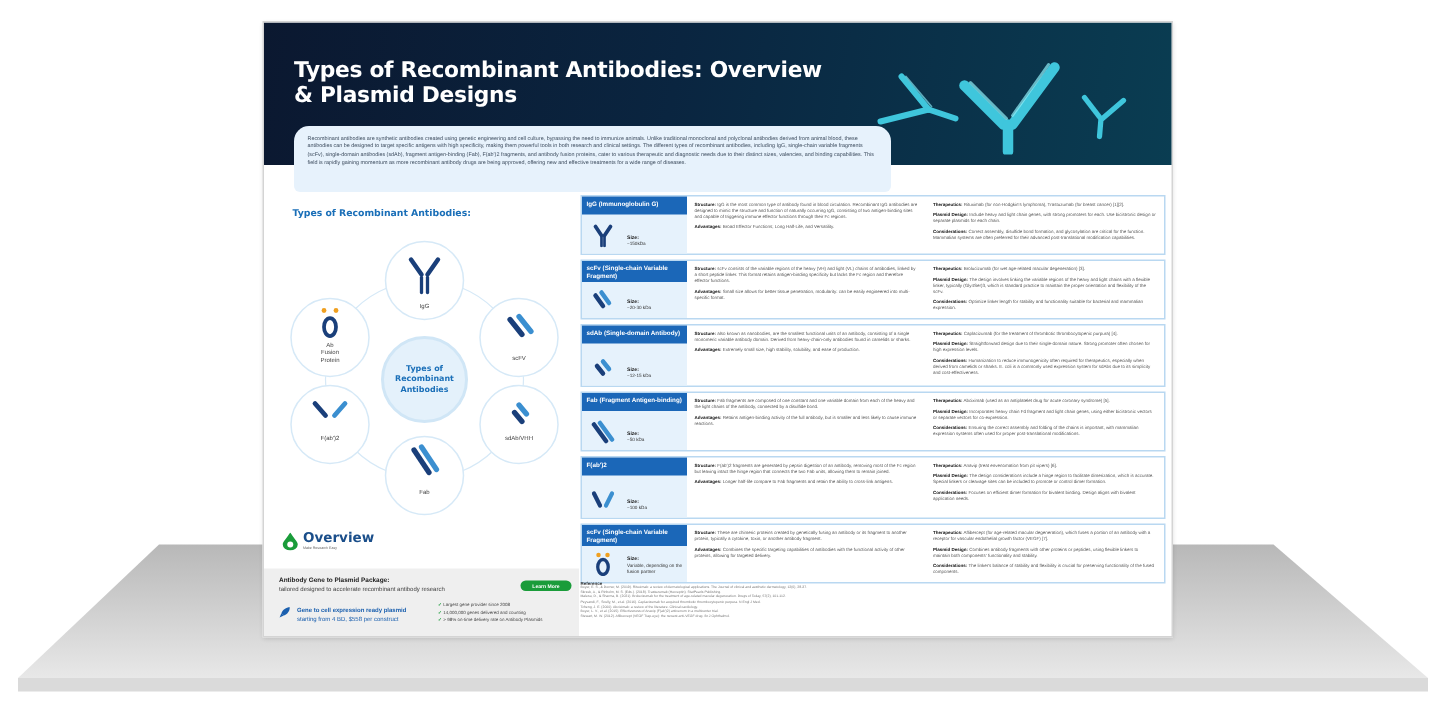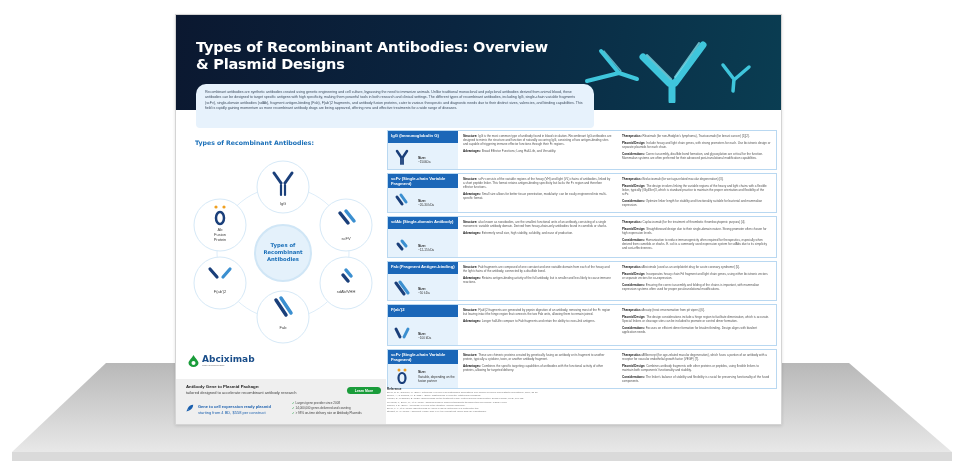--- a/index.html
+++ b/index.html
@@ -174,21 +174,21 @@
         <text x="32" y="86" text-anchor="middle" class="node-label">Protein</text>
       </g>
     </svg>
 
     <div class="brand">
       <svg width="11" height="12" viewBox="0 0 11 12">
         <path d="M5.5 0 C3 4 0.5 6 0.5 8 A5 4 0 0 0 10.5 8 C10.5 6 8 4 5.5 0Z" fill="#1a9c3a"></path>
         <circle cx="5.5" cy="8" r="2" fill="#fff"></circle>
       </svg>
       <div>
-        <div class="brand-name">Abciximab</div>
+        <div class="brand-name">Overview</div>
         <div class="brand-tag">Make Research Easy</div>
       </div>
     </div>
 
     <div class="promo">
       <div class="promo-title">Antibody Gene to Plasmid Package:</div>
       <div class="promo-sub">tailored designed to accelerate recombinant antibody research</div>
       <button class="learn-btn">Learn More</button>
       <div class="promo-row">
         <svg width="8" height="8" viewBox="0 0 10 10">

